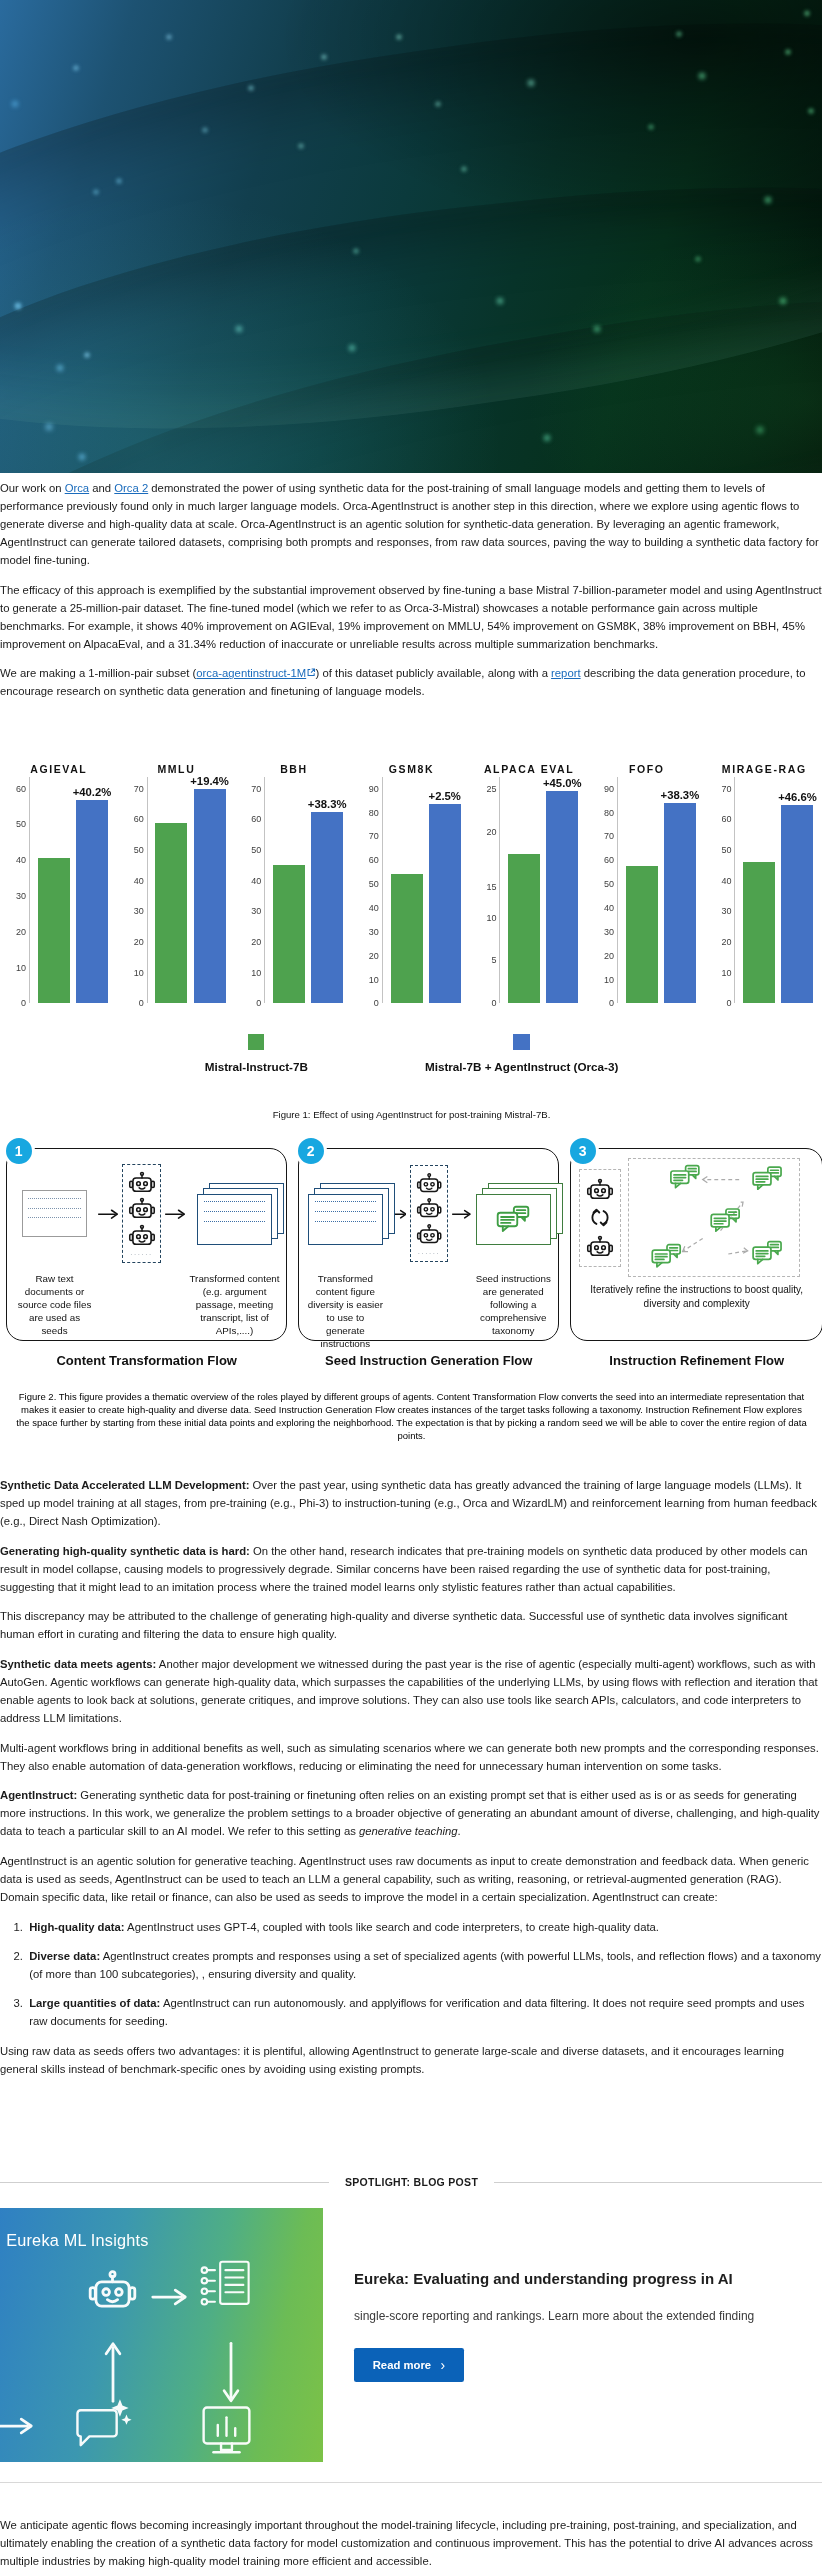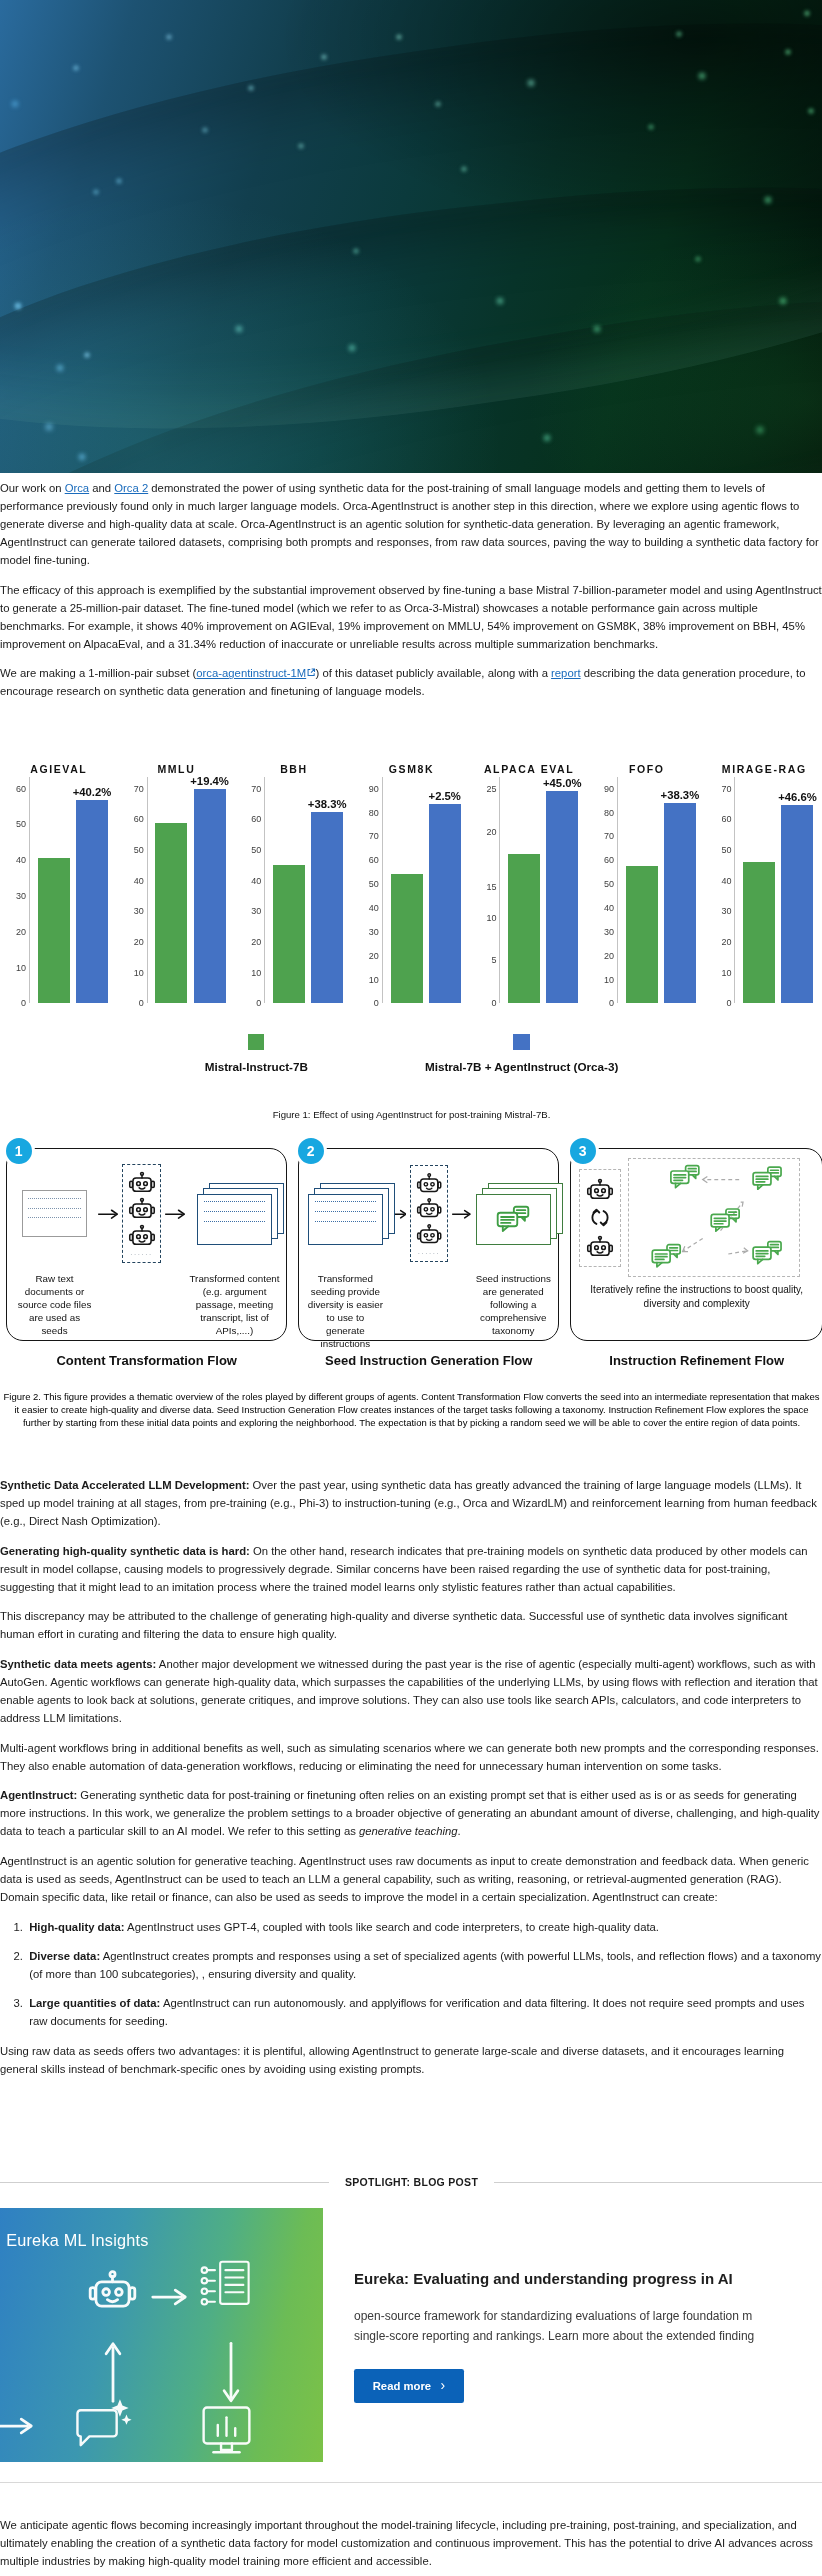--- a/index.html
+++ b/index.html
@@ -89,21 +89,21 @@
   .stack .sheet{position:absolute;background:#fff;border:1.6px solid #1f4e79;box-sizing:border-box;width:75px;height:51px;}
   .stack .sh1{left:12.4px;top:-11px;} .stack .sh2{left:6.2px;top:-5.4px;} .stack .sh0{left:0;top:0;padding:4.7px 6.2px;}
   .stack.green .sheet{border-color:#3f7d3f;}
   .robotbox{border:1.6px dashed #23445e;padding:5.4px 4.7px;display:flex;flex-direction:column;align-items:center;gap:3.9px;}
   .robotbox .more{font-size:7.8px;letter-spacing:1.6px;color:#9aa3ad;line-height:6.2px;}
   .grayDash{border:1.6px dashed #b5b5b5;}
   .p3left{display:flex;flex-direction:column;align-items:center;gap:6.2px;padding:7.8px 6.2px;}
   .p3row{display:flex;align-items:center;gap:6.2px;padding:9.3px 6.2px 0 7.8px;}
   .p3label{font-size:10px;line-height:13.2px;text-align:center;color:#111;padding:6.2px 11px 0;}
   .flowlabel{font-weight:bold;font-size:13px;margin-top:12.4px;color:#111;text-align:center;}
-  .fig2cap{margin-top:22px;text-align:center;font-size:9.5px;line-height:13px;color:#000;padding:0 0;}
+  .fig2cap{margin-top:22px;text-align:center;font-size:9.5px;line-height:13px;color:#000;padding:0 15px;}
   
   .sections{position:absolute;left:0;top:1476px;width:823px;}
   .olist{margin:5.4px 0 11.7px 0;}
   .oli{display:flex;margin-bottom:11px;}
   .oli .num{width:23px;text-align:right;margin-right:6.2px;flex:none;}
   
   .spotrule{position:absolute;left:0;top:2176px;width:823px;display:flex;align-items:center;gap:15.6px;}
   .spotrule .line{flex:1;height:0.8px;background:#cfcfcf;}
   .spotrule .lbl{font-weight:bold;font-size:10.5px;letter-spacing:0.3px;color:#1b1b1b;white-space:nowrap;}
   .eureka{position:absolute;left:0;top:2208px;width:823px;height:254px;display:flex;overflow:hidden;}
@@ -379,21 +379,21 @@
                 <div class="stack">
               <div class="sheet sh1"></div>
                   <div class="sheet sh2"></div>
               <div class="sheet sh0">
                 <div class="dotrow"></div>
                 <div class="dotrow"></div>
                 <div class="dotrow"></div>
               </div>
             </div>
               </div>
-            <div class="iclabel">Transformed seeding provide diversity is easier to use to generate instructions</div>
+            <div class="iclabel">Transformed content figure diversity is easier to use to generate instructions</div>
           </div>
           <svg class="flowarrow icon" width="18.7" height="12.4" viewBox="0 0 28 16" style="color:#111">
               <use href="#arrow-r"></use>
             </svg>
           <div class="pcol">
             <div class="iconzone">
                 <div class="robotbox">
               <svg class="icon" width="26.4" height="22" viewBox="0 0 40 32" style="color:#161616">
                     <use href="#robot"></use>
                   </svg>
@@ -562,21 +562,20 @@
         <line x1="20" y1="32" x2="20" y2="22"></line>
           <line x1="28" y1="32" x2="28" y2="15"></line>
           <line x1="36" y1="32" x2="36" y2="25"></line>
         <path d="M23 39 v6 h10 v-6"></path>
           <line x1="16" y1="47" x2="40" y2="47"></line>
       </g>
     </svg>
   </div>
   <div class="eright">
     <div class="eheading">Eureka: Evaluating and understanding progress in AI</div>
-    <div class="eline">open-source framework for standardizing evaluations of large foundation m</div>
     <div class="eline">single-score reporting and rankings. Learn more about the extended finding</div>
     <button class="readmore">
         <span>Read more</span>
         <span class="chev">›</span>
       </button>
   </div>
 </div>
 
 <div class="divider"></div>
 

